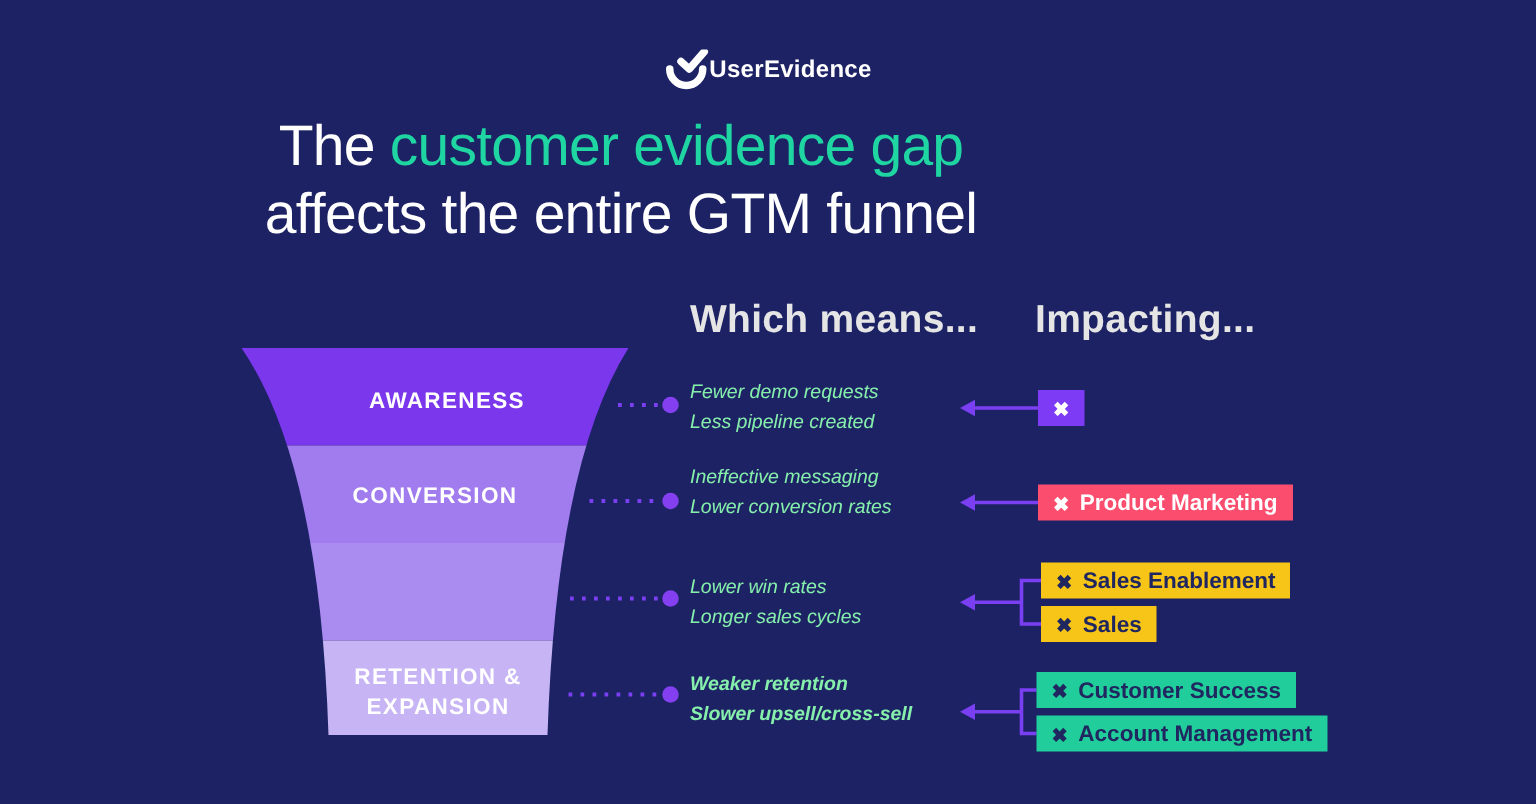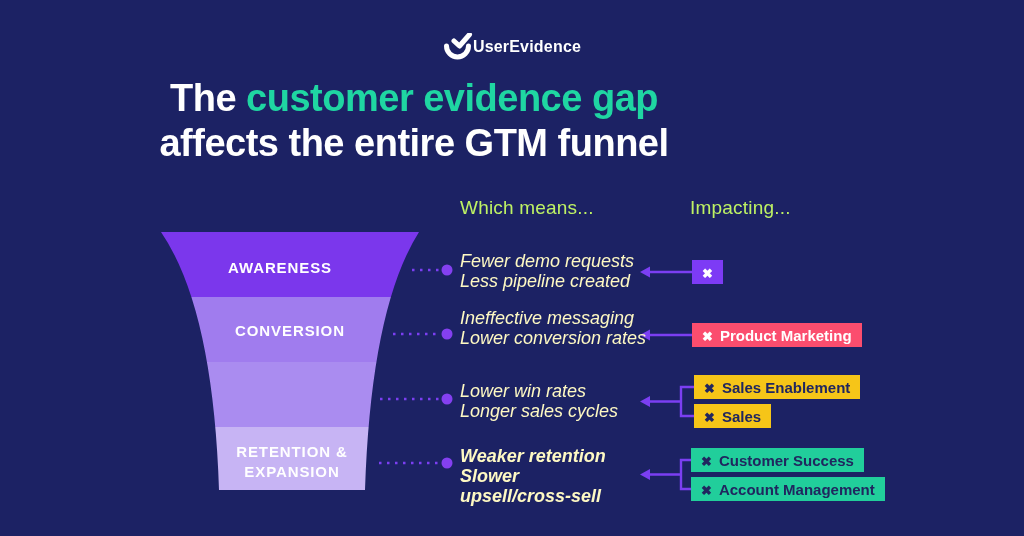--- a/index.html
+++ b/index.html
@@ -11,38 +11,38 @@
   }
   .layer{position:absolute;left:0;top:0;width:1024px;height:536px;}
 
   
   .logo{position:absolute;left:0;top:33px;width:1024px;display:flex;justify-content:center;align-items:center;gap:0;}
   .logo svg{display:block;}
   .logo-text{color:#fff;font-weight:bold;font-size:16px;letter-spacing:.2px;}
 
   
   .title{position:absolute;left:0;top:76px;width:828px;text-align:center;color:#fff;
-         font-weight:bold;font-size:38px;line-height:45px;letter-spacing:-.5px;}
+         font-weight:normal;font-size:38px;line-height:45px;letter-spacing:-.5px;}
   .title .hl{color:#1FD6A2;}
 
   
-  .col-header{position:absolute;color:#bef264;font-weight:normal;font-size:19px;letter-spacing:.2px;}
+  .col-header{position:absolute;color:#e5e5e5;font-weight:bold;font-size:26px;letter-spacing:.2px;}
   .col-header.means{left:460px;top:197px;}
   .col-header.impacting{left:690px;top:197px;}
 
   
   .stage-label{position:absolute;color:#fff;font-weight:bold;font-size:15px;letter-spacing:.9px;
                text-align:center;line-height:20px;}
-  .stage-awareness{left:180px;top:258px;width:200px;}
+  .stage-awareness{left:198px;top:258px;width:200px;}
   .stage-conversion{left:190px;top:321px;width:200px;}
   .stage-purchase{left:195px;top:386px;width:200px;}
   .stage-retention{left:212px;top:442px;width:160px;}
 
   
-  .means-text{position:absolute;left:460px;color:#fef9c3;font-style:italic;font-size:18px;line-height:20px;width:200px;}
+  .means-text{position:absolute;left:460px;color:#86efac;font-style:italic;font-size:13px;line-height:20px;width:200px;}
   .means-row1{top:251px;}
   .means-row2{top:308px;}
   .means-row3{top:381px;}
   .means-row4{top:446px;width:168px;font-weight:bold;}
 
   
   .tag{position:absolute;height:24px;display:flex;align-items:center;gap:7px;padding:0 10px;
        font-weight:bold;font-size:15px;white-space:nowrap;}
   .tag .x{font-size:13px;line-height:1;transform:translateY(.5px);}
   .tag-purple{background:#7D3BF5;color:#fff;}

